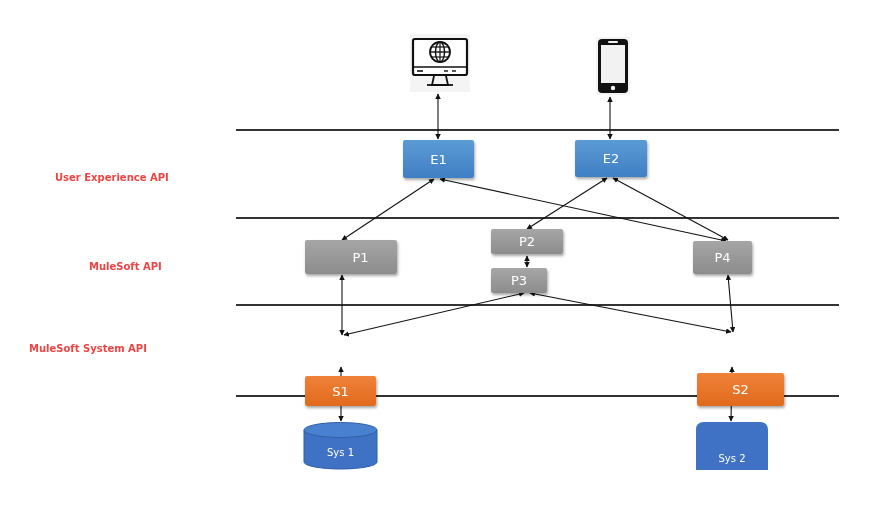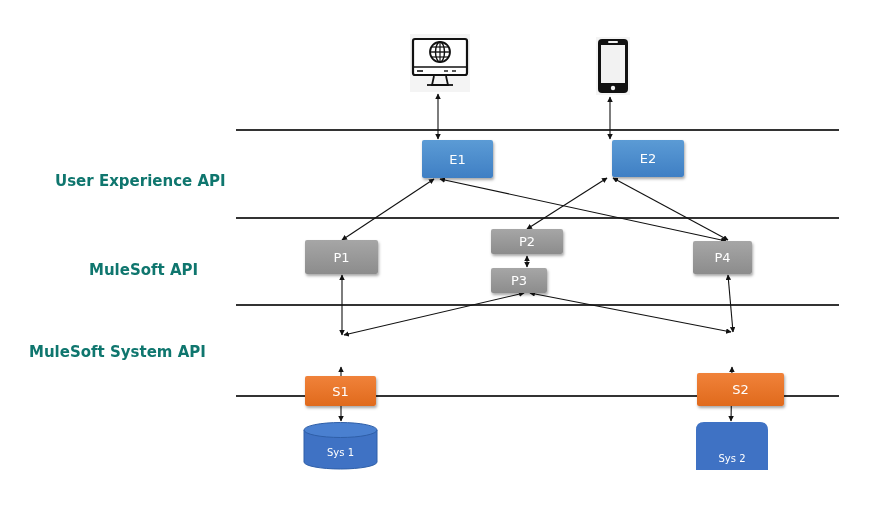--- a/index.html
+++ b/index.html
@@ -1,17 +1,17 @@
 <!DOCTYPE html>
 <html><head>
 <meta charset="utf-8">
 <style>
   html, body { margin: 0; padding: 0; background: #ffffff; }
   body { width: 880px; height: 510px; position: relative; overflow: hidden; font-family: "Liberation Sans", sans-serif; }
-  .layer-label { position: absolute; font-family: "DejaVu Sans", sans-serif; font-weight: bold; font-size: 15px; color: #0f766e; white-space: nowrap; }
+  .layer-label { position: absolute; font-family: "DejaVu Sans", sans-serif; font-weight: bold; font-size: 10px; color: #ef4444; white-space: nowrap; }
   .hline { position: absolute; left: 236px; width: 603px; height: 2px; background: #333; }
   .box { position: absolute; display: flex; align-items: center; justify-content: center; color: #fff; font-family: "DejaVu Sans", sans-serif; font-size: 13px; box-shadow: 1px 2px 3px rgba(0,0,0,0.35); border-radius: 2px; }
   .box.exp { background: linear-gradient(#5b9bd5, #3f7fc4); }
   .box.proc { background: linear-gradient(#a6a6a6, #8c8c8c); text-align: center; }
   .box.sys { background: linear-gradient(#f0823a, #e06a1c); margin-top: 40px; }
   svg.overlay { position: absolute; left: 0; top: 0; }
   .store-label { position: absolute; color: #fff; font-family: "DejaVu Sans", sans-serif; font-size: 10px; display: flex; align-items: center; justify-content: center; }
   .icon { position: absolute; }
 </style>
 </head>
@@ -70,24 +70,24 @@
 <div class="icon" style="left:596px; top:37px; width:34px; height:58px;">
   <svg width="34" height="58" viewBox="0 0 34 58">
     <rect x="0" y="0" width="34" height="58" fill="#f4f4f4"></rect>
     <rect x="2" y="2" width="30" height="54" rx="4" fill="#111"></rect>
     <rect x="5" y="8" width="24" height="38" fill="#f2f2f2"></rect>
     <rect x="12" y="4" width="10" height="2" rx="1" fill="#f2f2f2"></rect>
     <circle cx="17" cy="51" r="2.2" fill="#f2f2f2"></circle>
   </svg>
 </div>
 
-<div class="box exp" style="left:403px; top:140px; width:71px; height:38px;margin-left:19px;">E1</div>
-<div class="box exp" style="left:575px; top:140px; width:72px; height:37px;margin-left:37px;">E2</div>
+<div class="box exp" style="left:403px; top:140px; width:71px; height:38px;">E1</div>
+<div class="box exp" style="left:575px; top:140px; width:72px; height:37px;">E2</div>
 
-<div class="box proc" style="left:305px; top:240px; width:73px; height:34px;">P1</div>
+<div class="box proc" style="left:305px; top:240px; width:73px; height:34px;padding-left:19px;">P1</div>
 <div class="box proc" style="left:491px; top:229px; width:72px; height:25px;">P2</div>
 <div class="box proc" style="left:491px; top:268px; width:56px; height:25px;">P3</div>
 <div class="box proc" style="left:693px; top:241px; width:59px; height:33px;">P4</div>
 
 <div class="box sys" style="left:305px; top:336px; width:71px; height:30px;">S1</div>
 <div class="box sys" style="left:697px; top:333px; width:87px; height:33px;">S2</div>
 
 <svg class="overlay" width="880" height="510" style="pointer-events:none;">
   <g>
     <path d="M304,430 L304,462 A36.5,7 0 0 0 377,462 L377,430" fill="#3f72c4" stroke="#2f5fa8" stroke-width="1"></path>

